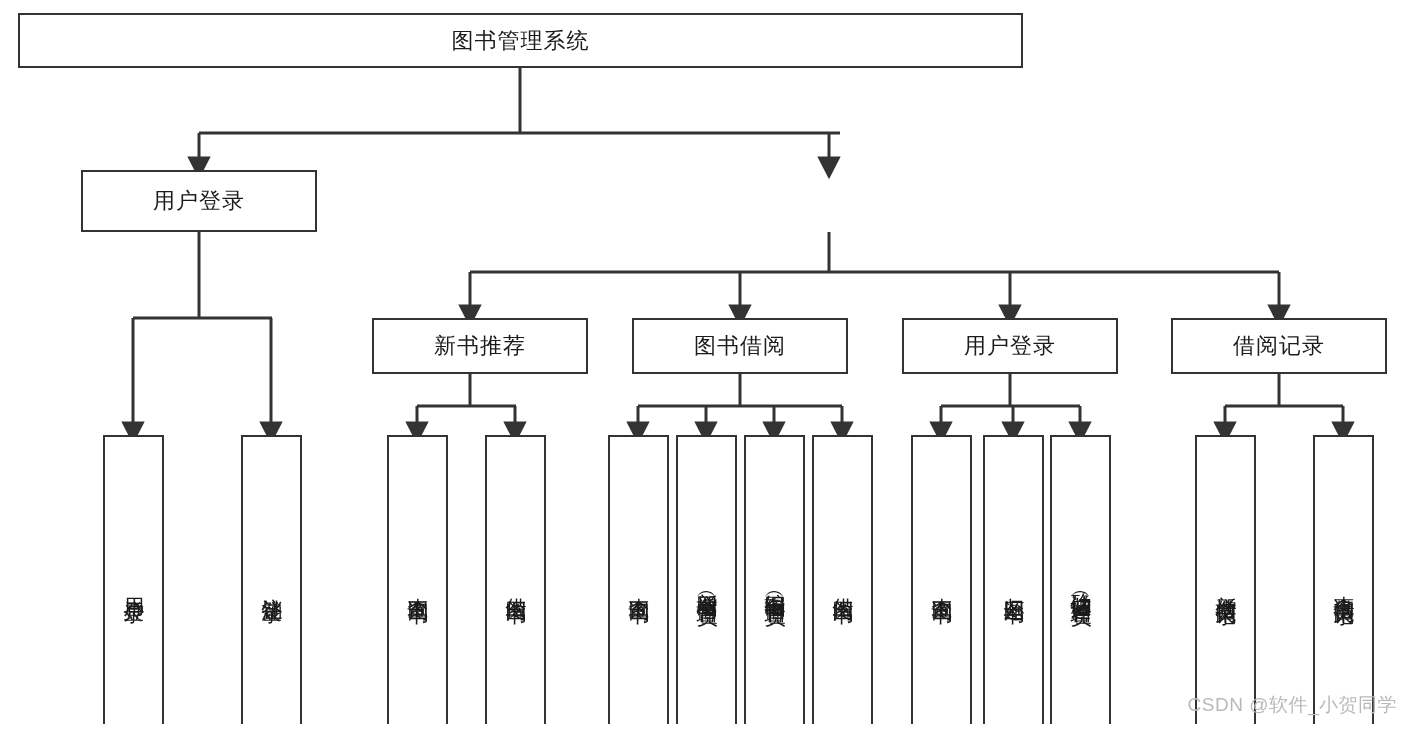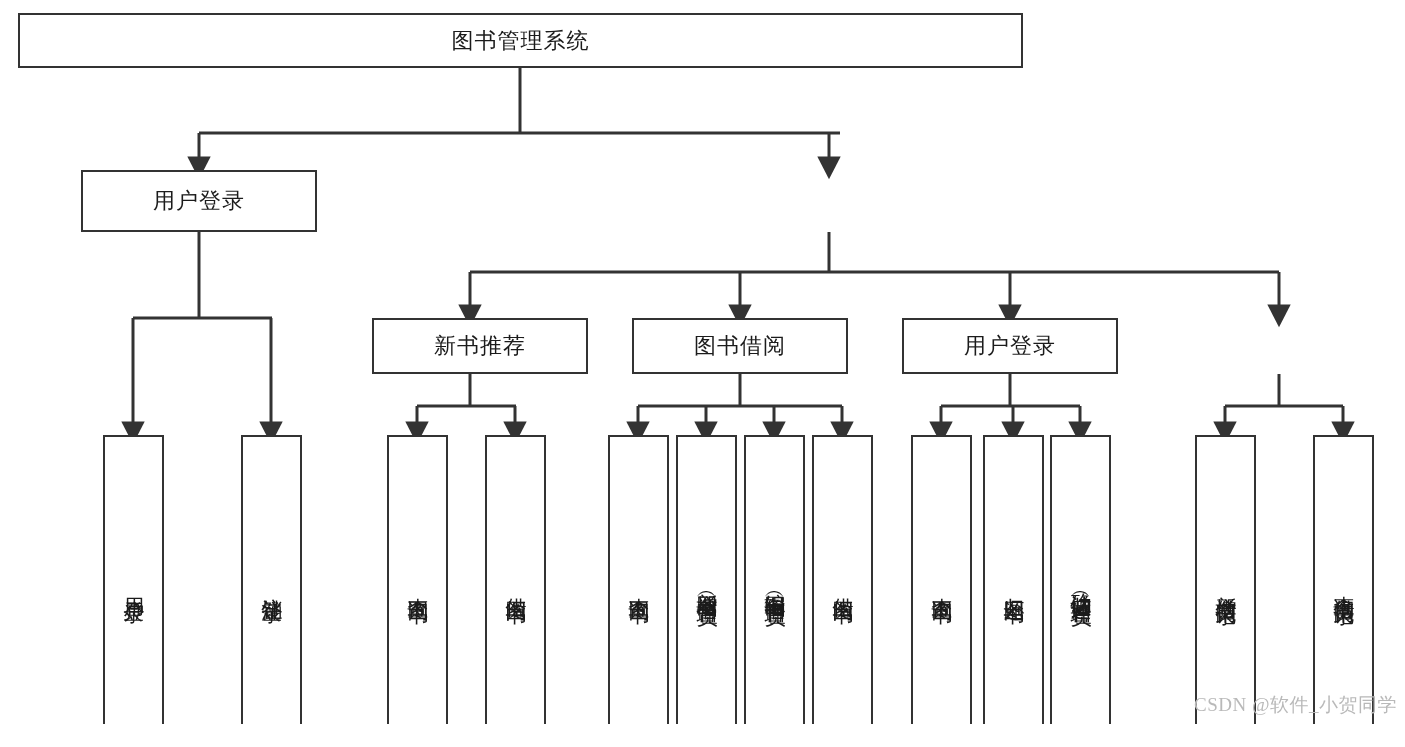--- a/index.html
+++ b/index.html
@@ -54,21 +54,20 @@
     white-space: nowrap;
   }
   #watermark {
     position: absolute;
     right: 8px;
     bottom: 6px;
     font-size: 19px;
     color: #b9b9b9;
     white-space: nowrap;
     letter-spacing: 0.5px;
-    font-family: Liberation Serif, serif;
   }
 </style>
 </head>
 <body>
 
 <div id="canvas">
 
   <svg id="edges" viewBox="0 0 1405 747" width="1405" height="747" xmlns="http://www.w3.org/2000/svg">
     <defs>
       <marker id="arrow" markerWidth="9" markerHeight="9" refX="1.2" refY="4.5" orient="auto" markerUnits="strokeWidth">
@@ -129,20 +128,23 @@
 
   <div class="node horiz" style="left: 372px; top: 318px; width: 216px; height: 56px;">
     <span class="htext">新书推荐</span>
   </div>
   <div class="node horiz" style="left: 632px; top: 318px; width: 216px; height: 56px; align-items: center;">
     <span class="htext">图书借阅</span>
   </div>
   <div class="node horiz" style="left: 902px; top: 318px; width: 216px; height: 56px;">
     <span class="htext">用户登录</span>
   </div>
+  <div class="node horiz" style="left: 1171px; top: 318px; width: 216px; height: 56px;">
+    <span class="htext">借阅记录</span>
+  </div>
 
   <div class="node vert" style="left: 103px; top: 435px; width: 61px; height: 300px;">
     <span class="vtext">用户登录</span>
   </div>
   <div class="node vert" style="left: 241px; top: 435px; width: 61px; height: 300px;">
     <span class="vtext">注销登录</span>
   </div>
   <div class="node vert" style="left: 387px; top: 435px; width: 61px; height: 300px;">
     <span class="vtext">查询图书</span>
   </div>

